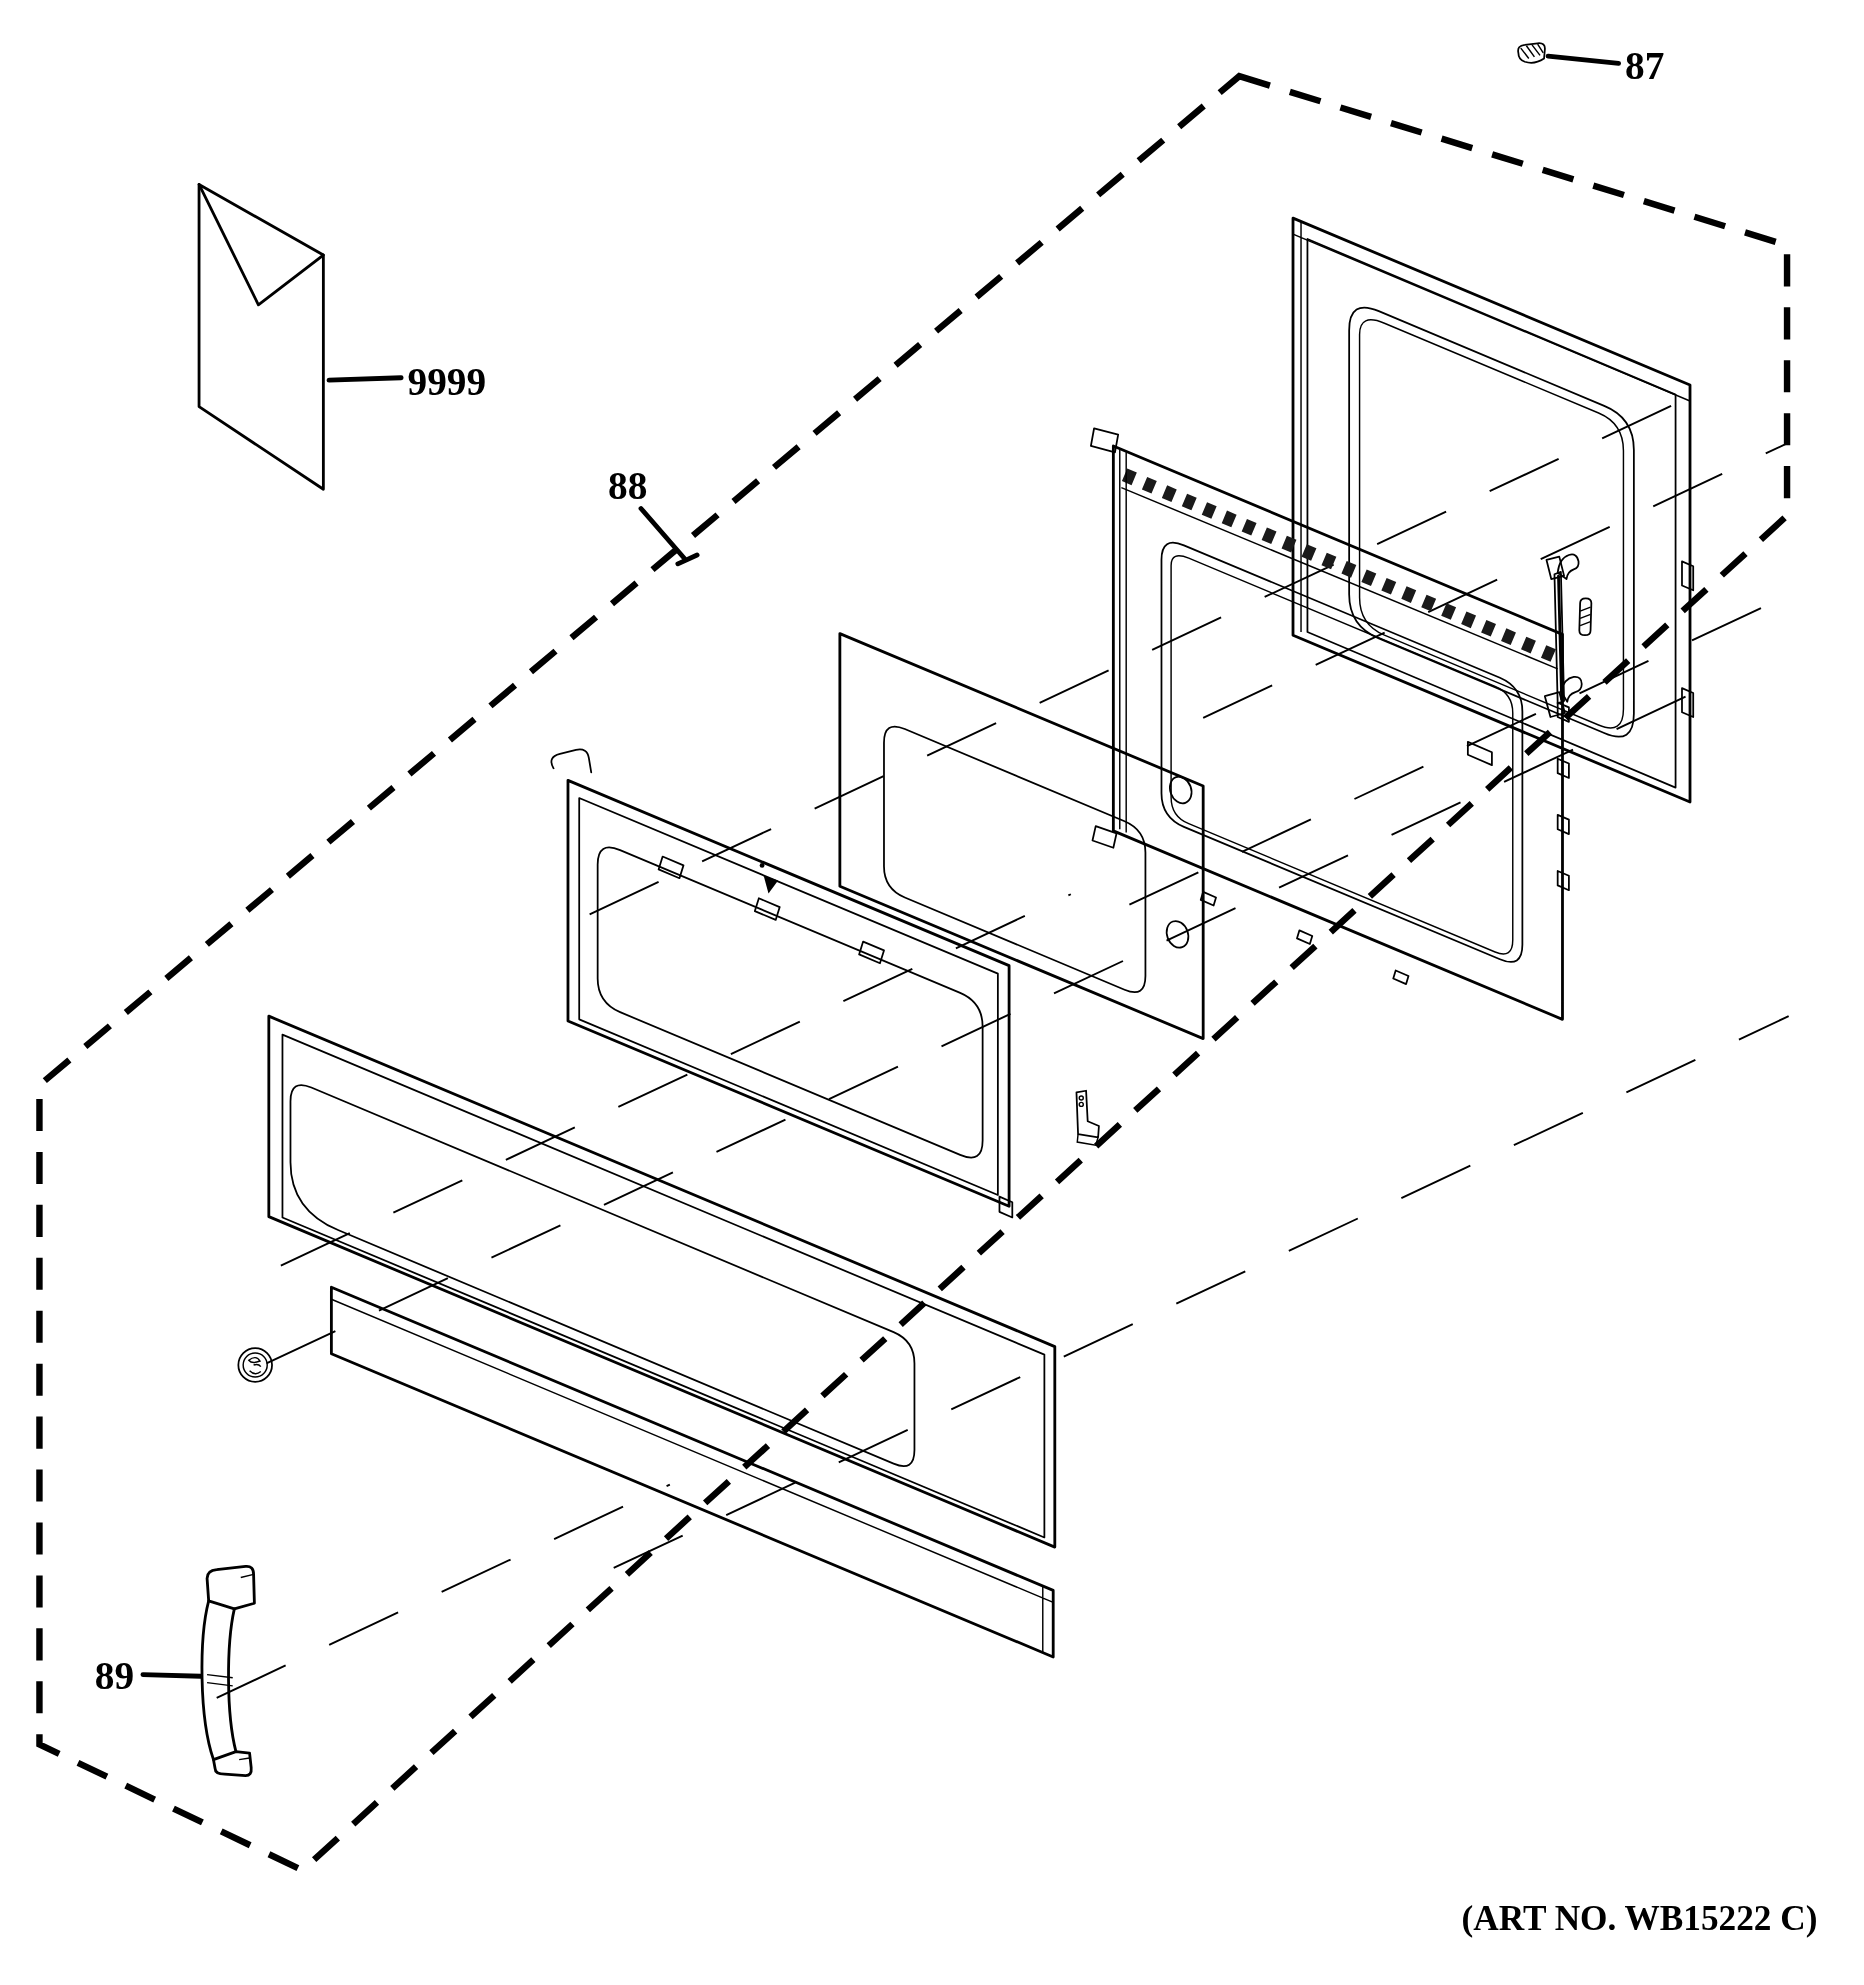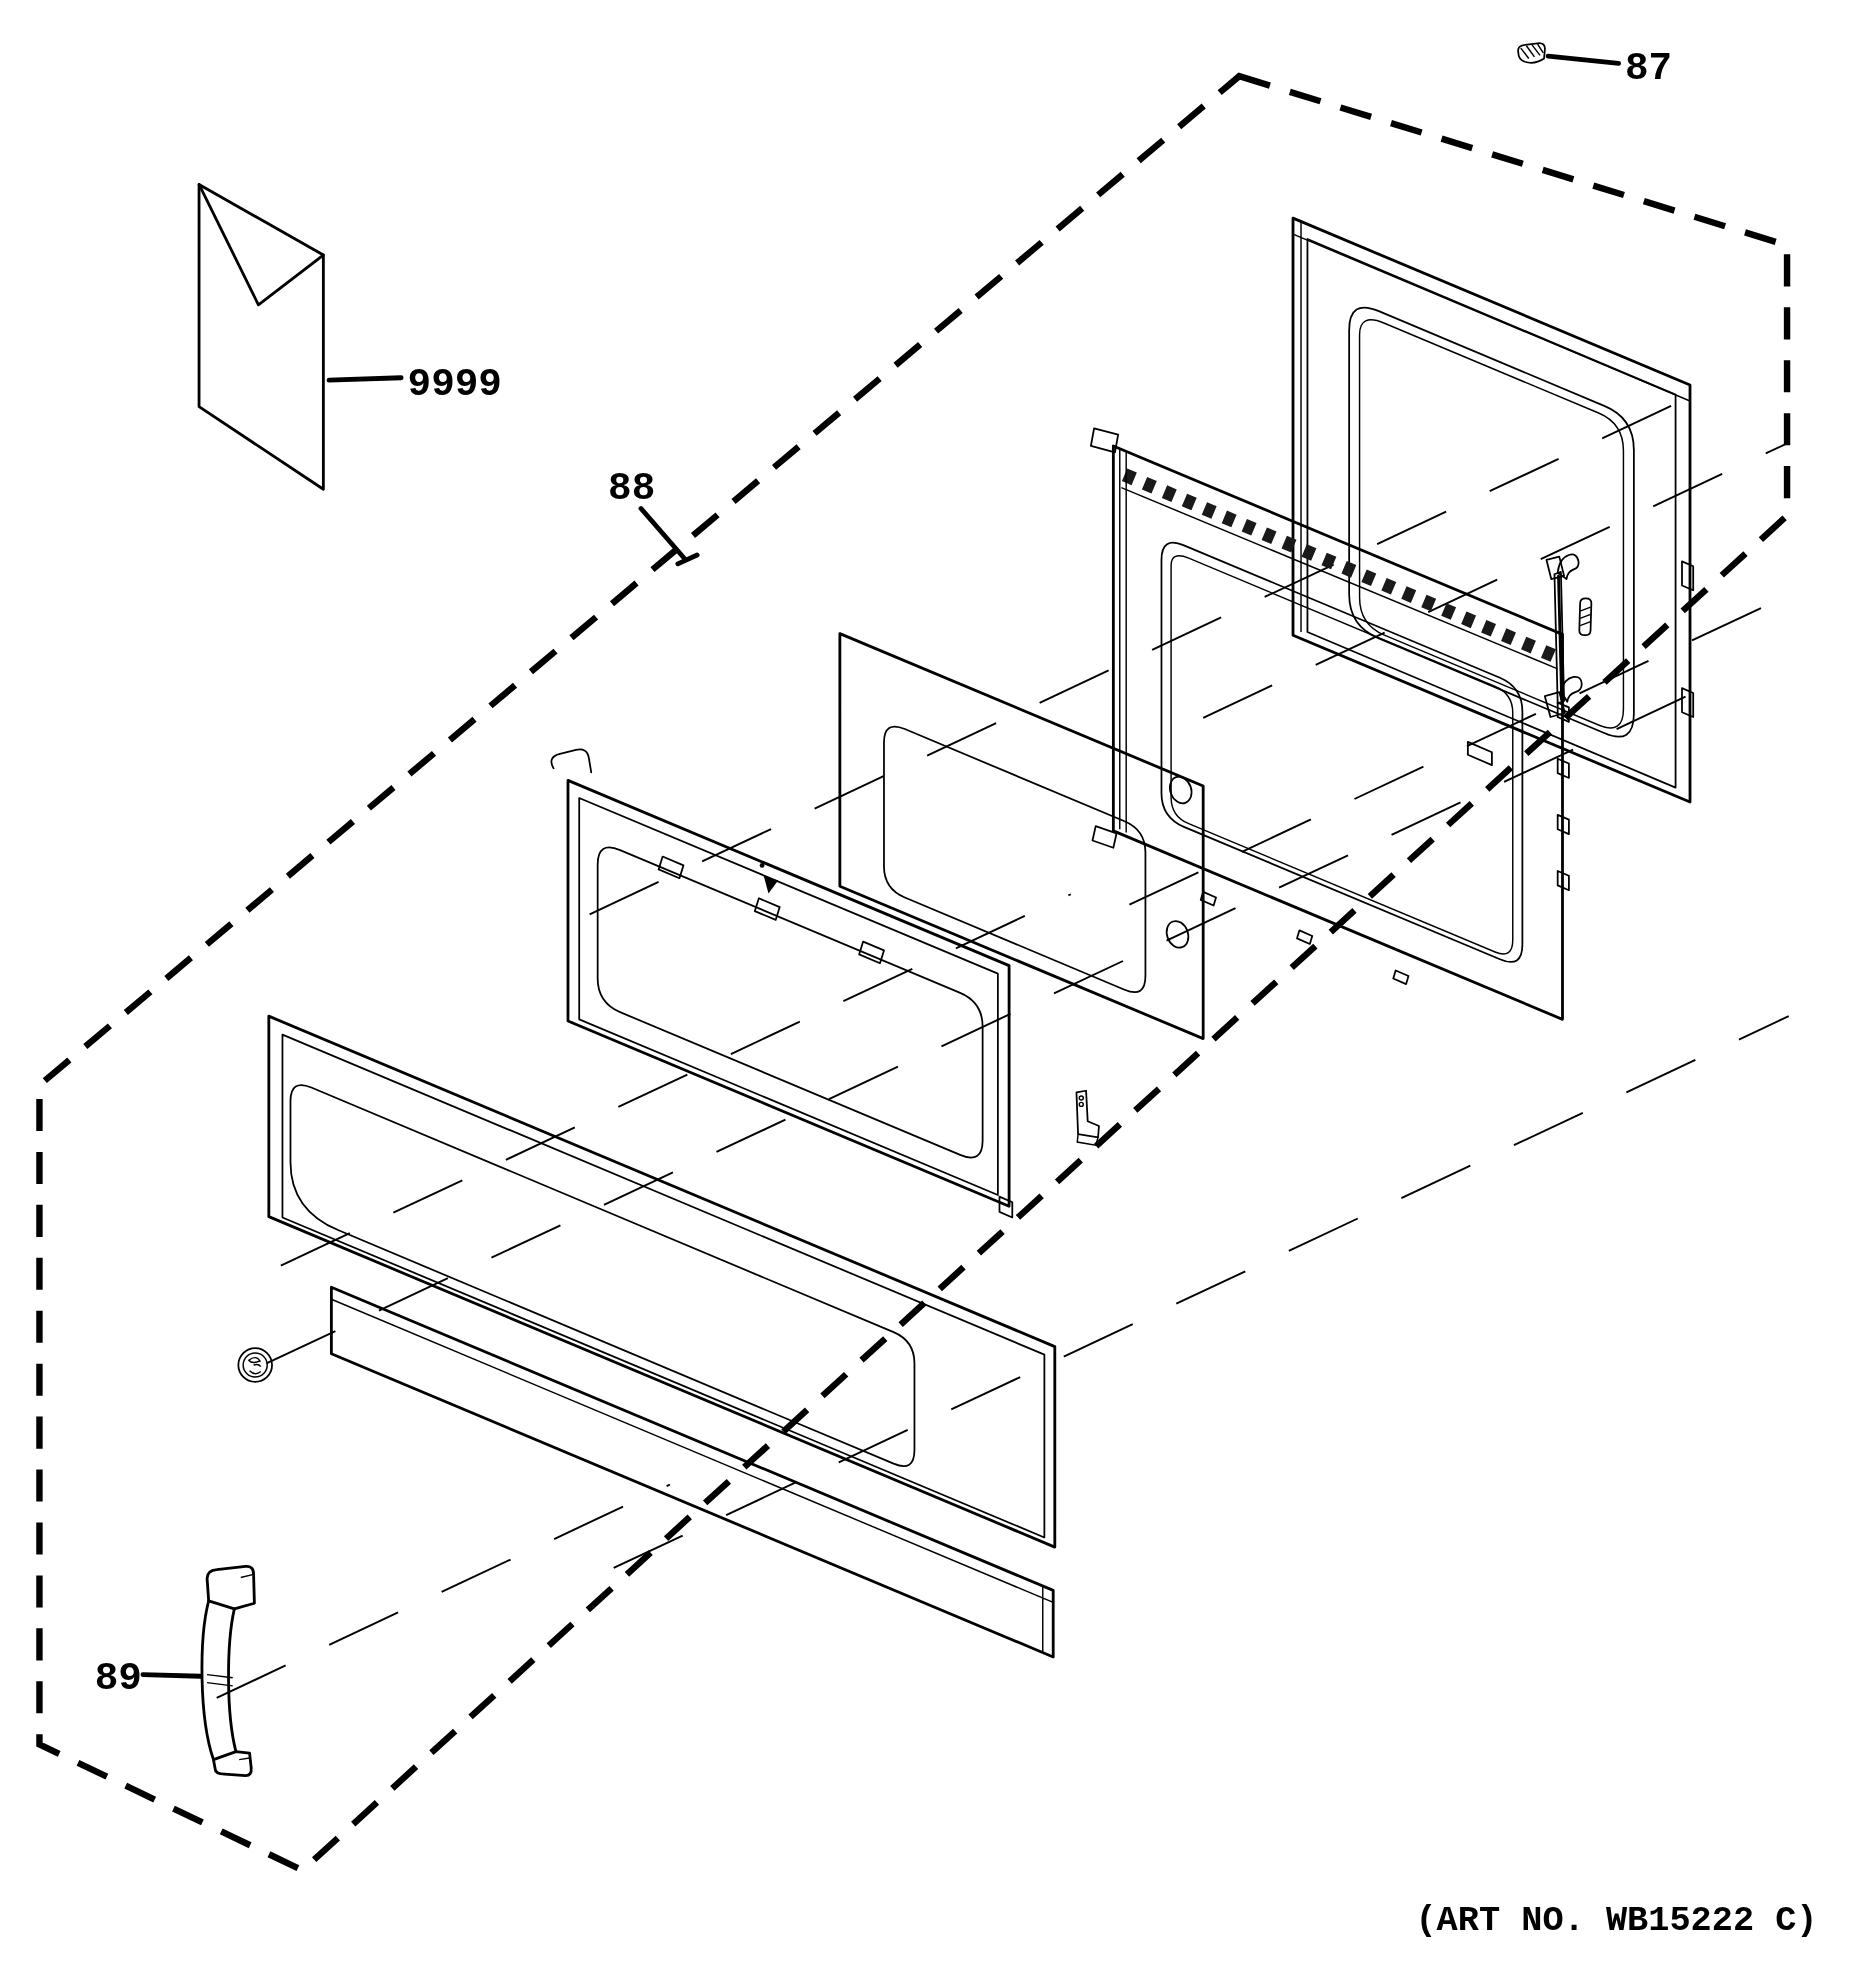--- a/index.html
+++ b/index.html
@@ -1,17 +1,17 @@
 <!DOCTYPE html>
 <html style="font-size:13px"><head>
 <meta charset="utf-8">
 <style>
   html,body{margin:0;padding:0;background:#ffffff;}
   .stage{position:relative;width:1865px;height:1985px;background:#ffffff;overflow:hidden;
-         font-family:Liberation Mono, monospace;}
+         font-family:Liberation Serif, serif;}
   svg{display:block}
   .outline{fill:none;stroke:#000;stroke-width:3.5;stroke-linejoin:round;stroke-linecap:round;}
   .thin{fill:none;stroke:#000;stroke-width:2.2;stroke-linejoin:round;stroke-linecap:round;}
   .hair{fill:none;stroke:#000;stroke-width:1.8;}
   .boundary{fill:none;stroke:#000;stroke-width:8;stroke-dasharray:40 26;stroke-linecap:butt;}
   .axis{fill:none;stroke:#000;stroke-width:2.4;stroke-dasharray:95 60;}
   .teeth{fill:none;stroke:#1a1a1a;stroke-width:17;stroke-dasharray:13 14;}
   .leader{fill:none;stroke:#000;stroke-width:6;stroke-linecap:round;}
   .callout-text{font-weight:bold;font-size:49px;fill:#000;}
   .art-text{font-weight:bold;font-size:44px;fill:#000;}

